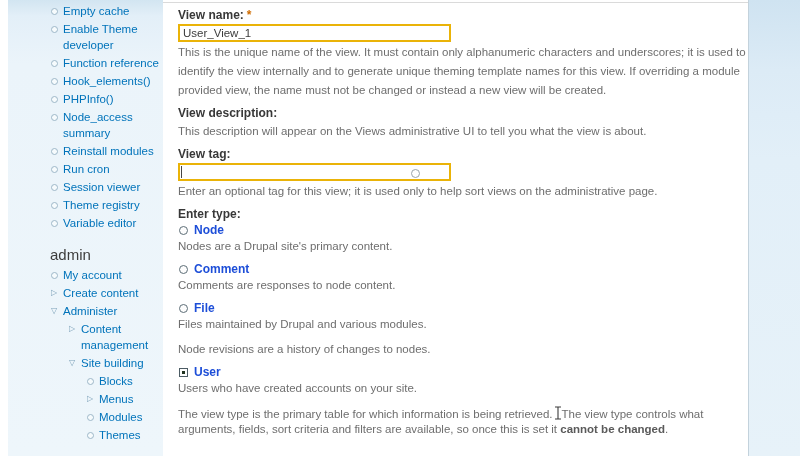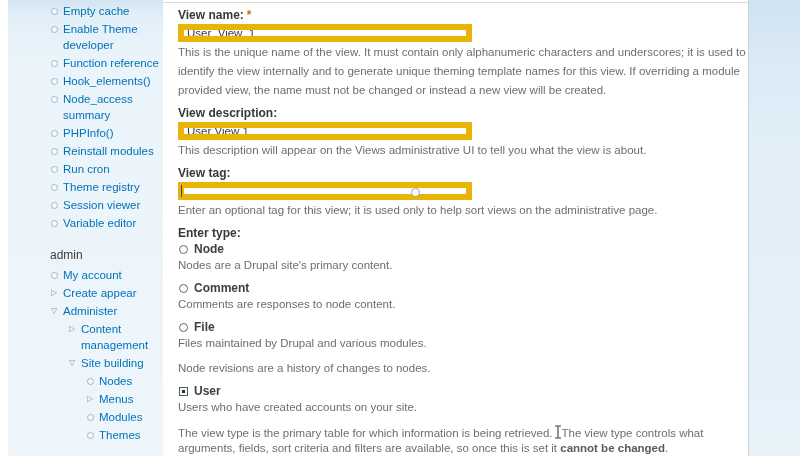--- a/index.html
+++ b/index.html
@@ -19,55 +19,55 @@
   .nav-item.lvl1{padding-left:43px;}
   .nav-item.lvl2{padding-left:61px;}
   .nav-item.lvl3{padding-left:79px;}
   .bullet{flex:0 0 10px;width:10px;margin-right:2px;position:relative;color:#7fa3ba;font-size:8px;line-height:16px;text-align:left;}
   .bullet.circle::before{
     content:"";position:absolute;left:0;top:5px;width:5px;height:5px;
     border:1px solid #9db7c8;border-radius:50%;background:#f6fbfd;
   }
   .nav-label{color:#0173ba;font-size:11.5px;}
   .admin-header{
-    padding-left:42px;margin:16px 0 4px;color:#3d3d3d;font-size:12px;line-height:16px;
+    padding-left:42px;margin:16px 0 4px;color:#3d3d3d;font-size:15px;line-height:16px;
   }
   
   .rightstrip{
     position:absolute;left:748px;top:0;width:52px;height:456px;
     border-left:1px solid #c3d2dc;box-sizing:border-box;
     background:linear-gradient(180deg,#cfe3f1 0px,#dcebf6 70px,#e2eff8 160px,#e7f2f9 456px);
   }
   .topline{position:absolute;left:163px;top:2px;width:637px;height:1px;background:#dadada;}
   
   .content{
     position:absolute;left:163px;top:0;width:585px;height:456px;background:#fff;
     padding:8px 0 12px 15px;box-sizing:border-box;overflow:hidden;
   }
   .form-item{margin-bottom:6px;}
   .form-label{font-weight:bold;color:#383838;font-size:12px;line-height:14px;margin-bottom:2px;}
   .required{color:#cf6c00;font-weight:bold;margin-left:3px;}
   .text-input{
-    display:block;width:294px;height:18px;box-sizing:border-box;
-    border:6px solid #eab308;background:#fff;padding:0 3px;margin:0 0 1px 0;
+    display:block;width:273px;height:18px;box-sizing:border-box;
+    border:2px solid #eab308;background:#fff;padding:0 3px;margin:0 0 1px 0;
     font-family:"Liberation Sans","DejaVu Sans",sans-serif;font-size:11.5px;color:#3c3c3c;
   }
   .input-wrap{position:relative;display:block;width:248px;margin-bottom:1px;}
   .input-wrap .text-input{margin:0;}
   .caret-bar{position:absolute;left:3px;top:3px;width:1px;height:12px;background:#454545;}
   .throbber{position:absolute;right:6px;top:6px;width:7px;height:7px;border:1px solid #9aa4aa;border-radius:50%;background:#fff;}
   .description{color:#6e6e6e;font-size:11.5px;line-height:19px;width:578px;}
   
   .option-item{margin-bottom:6px;}
   .option-row{display:flex;align-items:center;line-height:14px;margin-bottom:0;cursor:pointer;}
   .radio{flex:0 0 9px;width:9px;height:9px;margin:0 6px 0 1px;box-sizing:border-box;position:relative;}
   .radio.unchecked{border:1px solid #5d6e77;border-radius:50%;background:#fdfdfd;}
   .radio.checked{border:1px solid #4c5c64;background:#fdfdfd;}
   .radio.checked::after{content:"";position:absolute;left:2px;top:2px;width:3px;height:3px;background:#20331f;}
-  .option-label{font-weight:bold;color:#404040;font-size:12px;}
+  .option-label{font-weight:bold;color:#1d4ed8;font-size:12px;}
   .footnote{color:#6e6e6e;font-size:11.5px;line-height:15px;width:578px;margin-top:8px;}
   .footnote b{color:#5a5a5a;}
   .ibeam{display:inline-block;width:8px;height:14px;vertical-align:-2px;margin:0 0 0 1px;}
 </style>
 </head>
 <body>
 
 <div class="sidebar">
   <div id="devel-nav">
       <div class="nav-item lvl1">
@@ -81,72 +81,72 @@
       <div class="nav-item lvl1">
         <span class="bullet circle"></span>
         <span class="nav-label">Function reference</span>
       </div>
       <div class="nav-item lvl1">
         <span class="bullet circle"></span>
         <span class="nav-label">Hook_elements()</span>
       </div>
       <div class="nav-item lvl1">
         <span class="bullet circle"></span>
+        <span class="nav-label">PHPInfo()</span>
+      </div>
+      <div class="nav-item lvl1">
+        <span class="bullet circle"></span>
         <span class="nav-label">Node_access summary</span>
       </div>
       <div class="nav-item lvl1">
         <span class="bullet circle"></span>
-        <span class="nav-label">PHPInfo()</span>
-      </div>
-      <div class="nav-item lvl1">
-        <span class="bullet circle"></span>
         <span class="nav-label">Reinstall modules</span>
       </div>
       <div class="nav-item lvl1">
         <span class="bullet circle"></span>
         <span class="nav-label">Run cron</span>
       </div>
       <div class="nav-item lvl1">
         <span class="bullet circle"></span>
+        <span class="nav-label">Session viewer</span>
+      </div>
+      <div class="nav-item lvl1">
+        <span class="bullet circle"></span>
         <span class="nav-label">Theme registry</span>
-      </div>
-      <div class="nav-item lvl1">
-        <span class="bullet circle"></span>
-        <span class="nav-label">Session viewer</span>
       </div>
       <div class="nav-item lvl1">
         <span class="bullet circle"></span>
         <span class="nav-label">Variable editor</span>
       </div>
     </div>
   <div class="admin-header">admin</div>
   <div id="admin-nav">
       <div class="nav-item lvl1">
         <span class="bullet circle"></span>
         <span class="nav-label">My account</span>
       </div>
       <div class="nav-item lvl1">
         <span class="bullet collapsed">▷</span>
-        <span class="nav-label">Create appear</span>
+        <span class="nav-label">Create content</span>
       </div>
       <div class="nav-item lvl1">
         <span class="bullet expanded">▽</span>
         <span class="nav-label">Administer</span>
       </div>
       <div class="nav-item lvl2">
         <span class="bullet collapsed">▷</span>
         <span class="nav-label">Content<br>management</span>
       </div>
       <div class="nav-item lvl2">
         <span class="bullet expanded">▽</span>
         <span class="nav-label">Site building</span>
       </div>
       <div class="nav-item lvl3">
         <span class="bullet circle"></span>
-        <span class="nav-label">Nodes</span>
+        <span class="nav-label">Blocks</span>
       </div>
       <div class="nav-item lvl3">
         <span class="bullet collapsed">▷</span>
         <span class="nav-label">Menus</span>
       </div>
       <div class="nav-item lvl3">
         <span class="bullet circle"></span>
         <span class="nav-label">Modules</span>
       </div>
       <div class="nav-item lvl3">
@@ -159,21 +159,20 @@
 <div class="content">
 
   <div class="form-item">
     <div class="form-label"><span>View name:</span><span class="required">*</span></div>
     <input class="text-input" type="text" value="User_View_1" style="">
     <div class="description">This is the unique name of the view. It must contain only alphanumeric characters and underscores; it is used to identify the view internally and to generate unique theming template names for this view. If overriding a module provided view, the name must not be changed or instead a new view will be created.</div>
   </div>
 
   <div class="form-item">
     <div class="form-label">View description:</div>
-    <input class="text-input" type="text" value="User View 1" style="">
     <div class="description">This description will appear on the Views administrative UI to tell you what the view is about.</div>
   </div>
 
   <div class="form-item">
     <div class="form-label">View tag:</div>
     <span class="input-wrap">
       <input class="text-input" type="text" value="" style="">
       <span class="caret-bar"></span>
       <span class="throbber"></span>
     </span>

